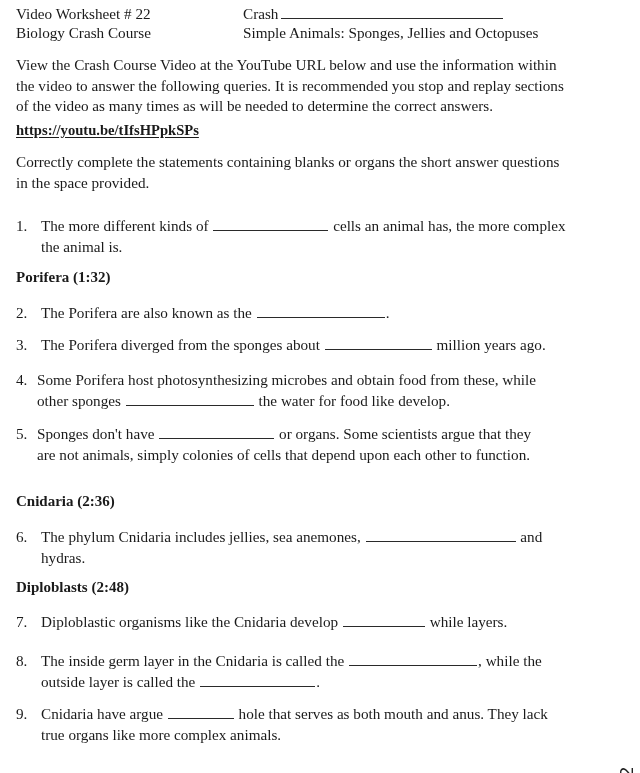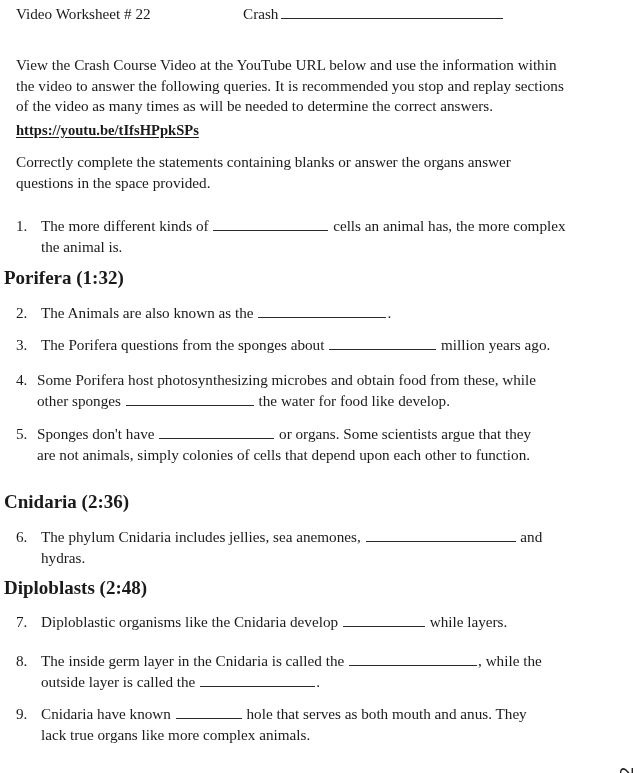--- a/index.html
+++ b/index.html
@@ -76,23 +76,23 @@
     font-weight: bold;
   }
   .url-line .u {
     text-decoration: underline;
     text-underline-offset: 2px;
   }
 
   
   .section-head {
     position: absolute;
-    left: 4px;
+    left: 16px;
     font-weight: bold;
-    font-size: 19px;
+    font-size: 15px;
     line-height: 19px;
     white-space: nowrap;
   }
 
   
   .qitem {
     position: absolute;
     left: 16px;
     width: 560px;
     font-size: 15.2px;
@@ -150,53 +150,57 @@
 <div class="page">
 
   <div class="header">
     <div class="header-row">
       <span class="header-left">Video Worksheet # 22</span>
       <span class="header-right">
         <span class="name-label">Crash</span>
         <span class="name-blank"></span>
       </span>
     </div>
+    <div class="header-row">
+      <span class="header-left">Biology Crash Course</span>
+      <span class="header-right">Simple Animals: Sponges, Jellies and Octopuses</span>
+    </div>
   </div>
 
   <div class="para" style="top:55px;">View the Crash Course Video at the YouTube URL below and use the information within the video to answer the following queries.  It is recommended you stop and replay sections of the video as many times as will be needed to determine the correct answers.</div>
 
   <div class="url-line" style="top:121px;">
     <span class="u">https://youtu.be/tIfsHPpkSPs</span>
   </div>
 
-  <div class="para" style="top:152px;">Correctly complete the statements containing blanks or answer the organs answer questions in the space provided.</div>
+  <div class="para" style="top:152px;">Correctly complete the statements containing blanks or organs the short answer questions in the space provided.</div>
 
   <div class="qitem" style="top:216px;">
     <span class="qnum">1.</span>
     <span class="qbody">
       <span>The more different kinds of</span>
       <span class="blank b-lg"></span>
       <span>cells an animal has, the more complex the animal is.</span>
     </span>
   </div>
 
   <div class="section-head" style="top:268px;">Porifera (1:32)</div>
 
   <div class="qitem" style="top:303px;">
     <span class="qnum">2.</span>
     <span class="qbody">
-      <span>The Animals are also known as the</span>
+      <span>The Porifera are also known as the</span>
       <span class="blank b-xl"></span><span>.</span>
     </span>
   </div>
 
   <div class="qitem" style="top:335px;">
     <span class="qnum">3.</span>
     <span class="qbody">
-      <span>The Porifera questions from the sponges about</span>
+      <span>The Porifera diverged from the sponges about</span>
       <span class="blank b-md"></span>
       <span>million years ago.</span>
     </span>
   </div>
 
   <div class="qitem tight" style="top:370px; width:548px;">
     <span class="qnum">4.</span>
     <span class="qbody">
       <span>Some Porifera host photosynthesizing microbes and obtain food from these, while other sponges</span>
       <span class="blank b-xl"></span>
@@ -240,21 +244,21 @@
     <span class="qbody">
       <span>The inside germ layer in the Cnidaria is called the</span>
       <span class="blank b-xl"></span><span>, while the outside layer is called the</span>
       <span class="blank b-lg"></span><span>.</span>
     </span>
   </div>
 
   <div class="qitem" style="top:704px; width:535px;">
     <span class="qnum">9.</span>
     <span class="qbody">
-      <span>Cnidaria have known</span>
+      <span>Cnidaria have argue</span>
       <span class="blank b-xs"></span>
       <span>hole that serves as both mouth and anus.   They lack true organs like more complex animals.</span>
     </span>
   </div>
 
   <div class="page-marker">
 
     <span class="pm-num">2</span>
   </div>
 

